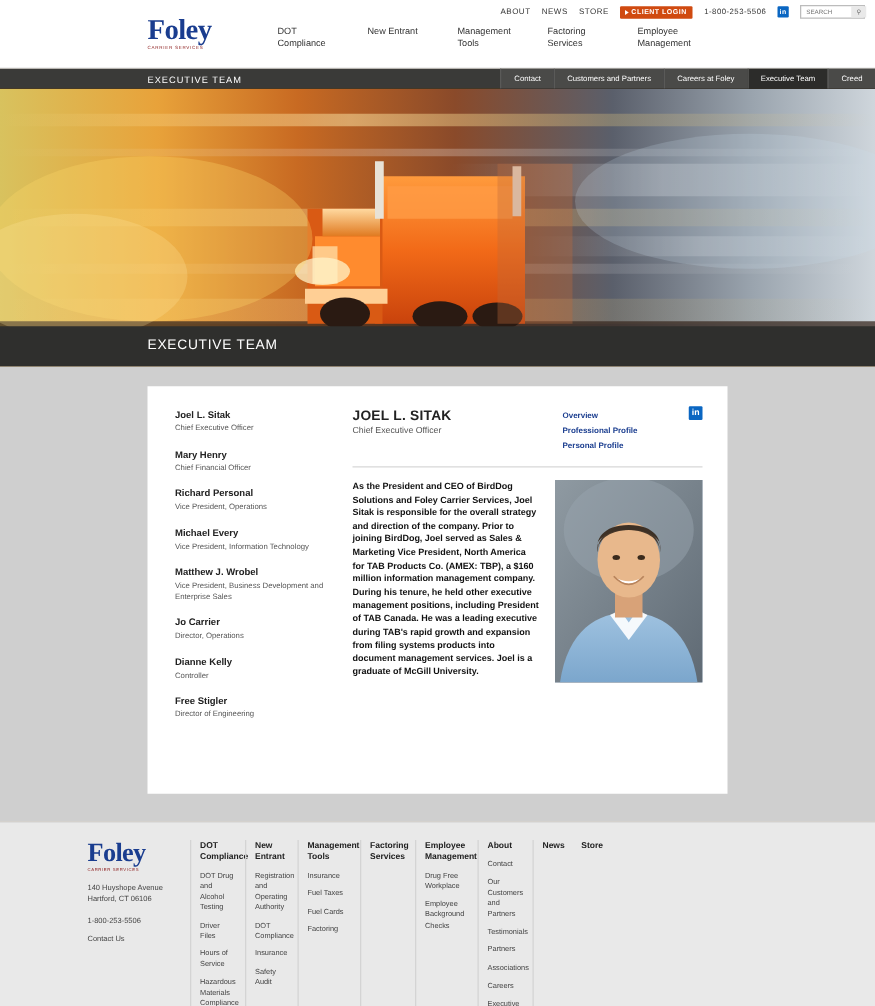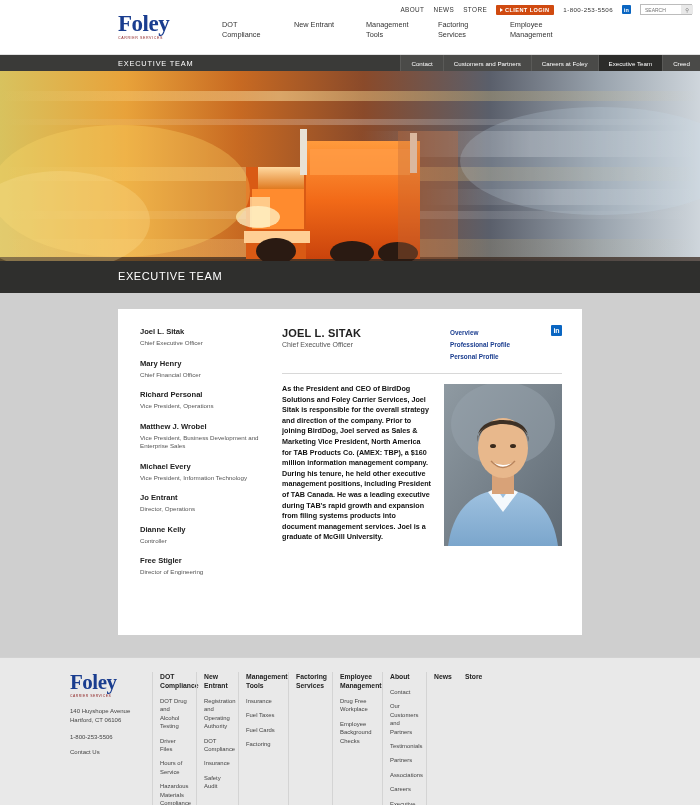--- a/index.html
+++ b/index.html
@@ -316,29 +316,29 @@
           </div>
           <div class="person">
             <div class="nm">Mary Henry</div>
             <div class="tt">Chief Financial Officer</div>
           </div>
           <div class="person">
             <div class="nm">Richard Personal</div>
             <div class="tt">Vice President, Operations</div>
           </div>
           <div class="person">
+            <div class="nm">Michael Every</div>
+            <div class="tt">Vice President, Information Technology</div>
+          </div>
+          <div class="person">
             <div class="nm">Matthew J. Wrobel</div>
             <div class="tt">Vice President, Business Development and Enterprise Sales</div>
           </div>
           <div class="person">
-            <div class="nm">Michael Every</div>
-            <div class="tt">Vice President, Information Technology</div>
-          </div>
-          <div class="person">
-            <div class="nm">Jo Entrant</div>
+            <div class="nm">Jo Carrier</div>
             <div class="tt">Director, Operations</div>
           </div>
           <div class="person">
             <div class="nm">Dianne Kelly</div>
             <div class="tt">Controller</div>
           </div>
           <div class="person">
             <div class="nm">Free Stigler</div>
             <div class="tt">Director of Engineering</div>
           </div>

